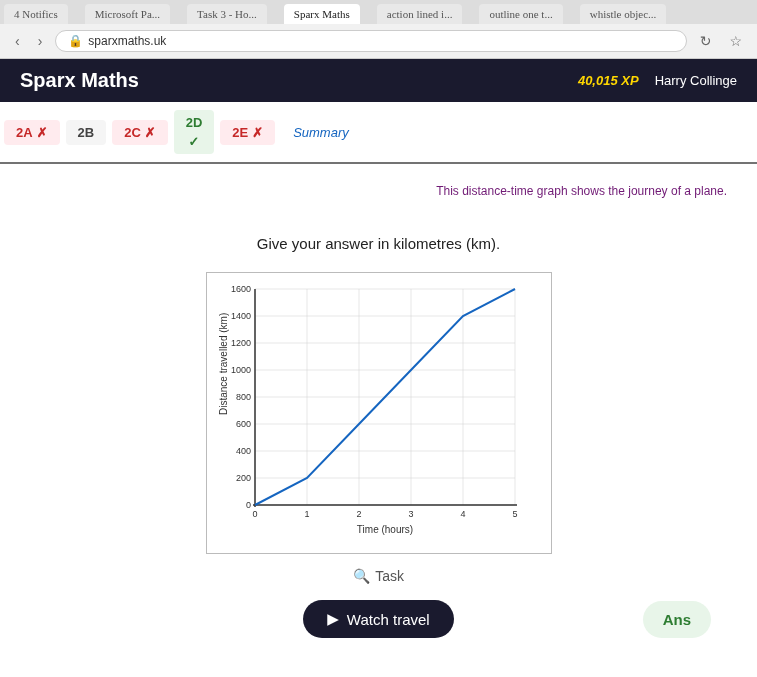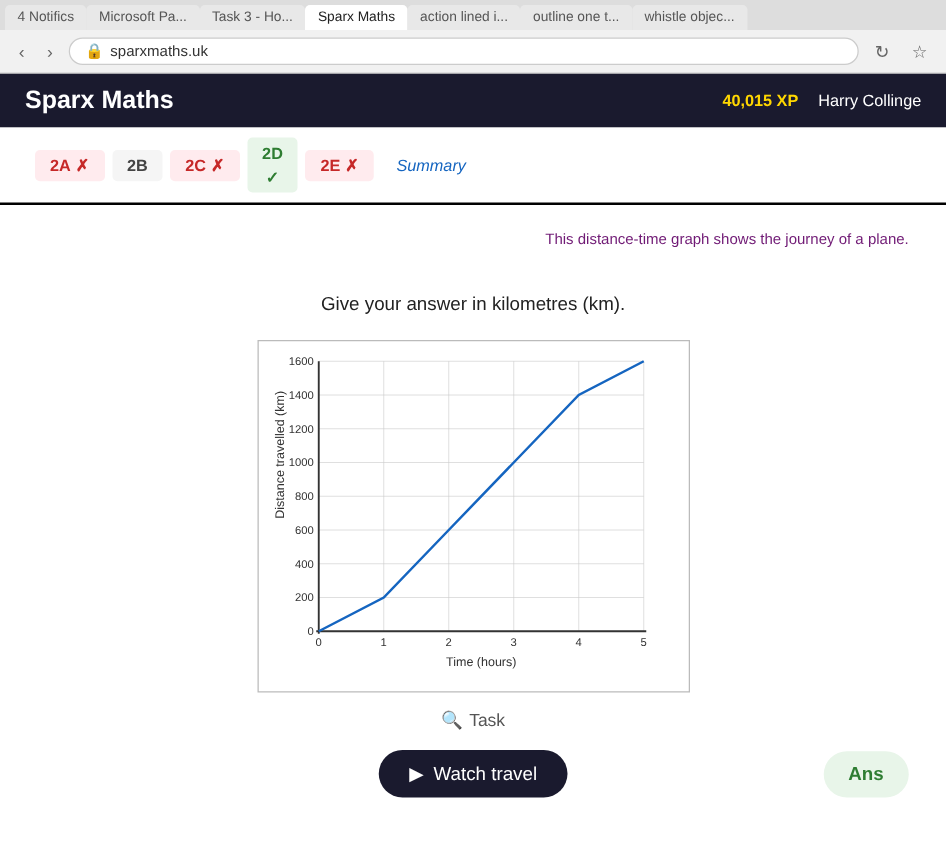--- a/index.html
+++ b/index.html
@@ -39,22 +39,23 @@
       font-size: 12px;
       color: #333;
       display: flex;
       align-items: center;
       gap: 5px;
     }
     .browser-tabs {
       background: #ddd;
       display: flex;
       padding: 4px 4px 0;
-      gap: 0;
+      gap: 17px;
       font-size: 11px;
+      font-family: Liberation Serif, serif;
     }
     .tab {
       background: #e8e8e8;
       padding: 4px 10px;
       border-radius: 4px 4px 0 0;
       color: #555;
       font-size: 11px;
       white-space: nowrap;
       overflow: hidden;
       text-overflow: ellipsis;
@@ -81,27 +82,28 @@
     }
     .header-right {
       display: flex;
       align-items: center;
       gap: 16px;
       font-size: 13px;
     }
     .xp-badge {
       color: #ffd700;
       font-weight: bold;
+      font-style: italic;
     }
 
     
     .task-nav {
       background: white;
-      border-bottom: 2px solid #000000;
-      padding: 8px 28px;
+      border-bottom: 2px solid #737373;
+      padding: 8px 4px;
       display: flex;
       align-items: center;
       gap: 6px;
     }
     .task-btn {
       padding: 5px 12px;
       border-radius: 4px;
       font-size: 13px;
       font-weight: bold;
       cursor: pointer;
@@ -201,21 +203,21 @@
       border-radius: 20px;
       padding: 10px 24px;
       font-size: 15px;
       cursor: pointer;
       display: flex;
       align-items: center;
       gap: 8px;
     }
     .ans-btn {
       position: absolute;
-      right: 0;
+      right: 16px;
       background: #e8f5e9;
       color: #2e7d32;
       border: none;
       border-radius: 20px;
       padding: 10px 20px;
       font-size: 15px;
       font-weight: bold;
       cursor: pointer;
     }
   </style>

